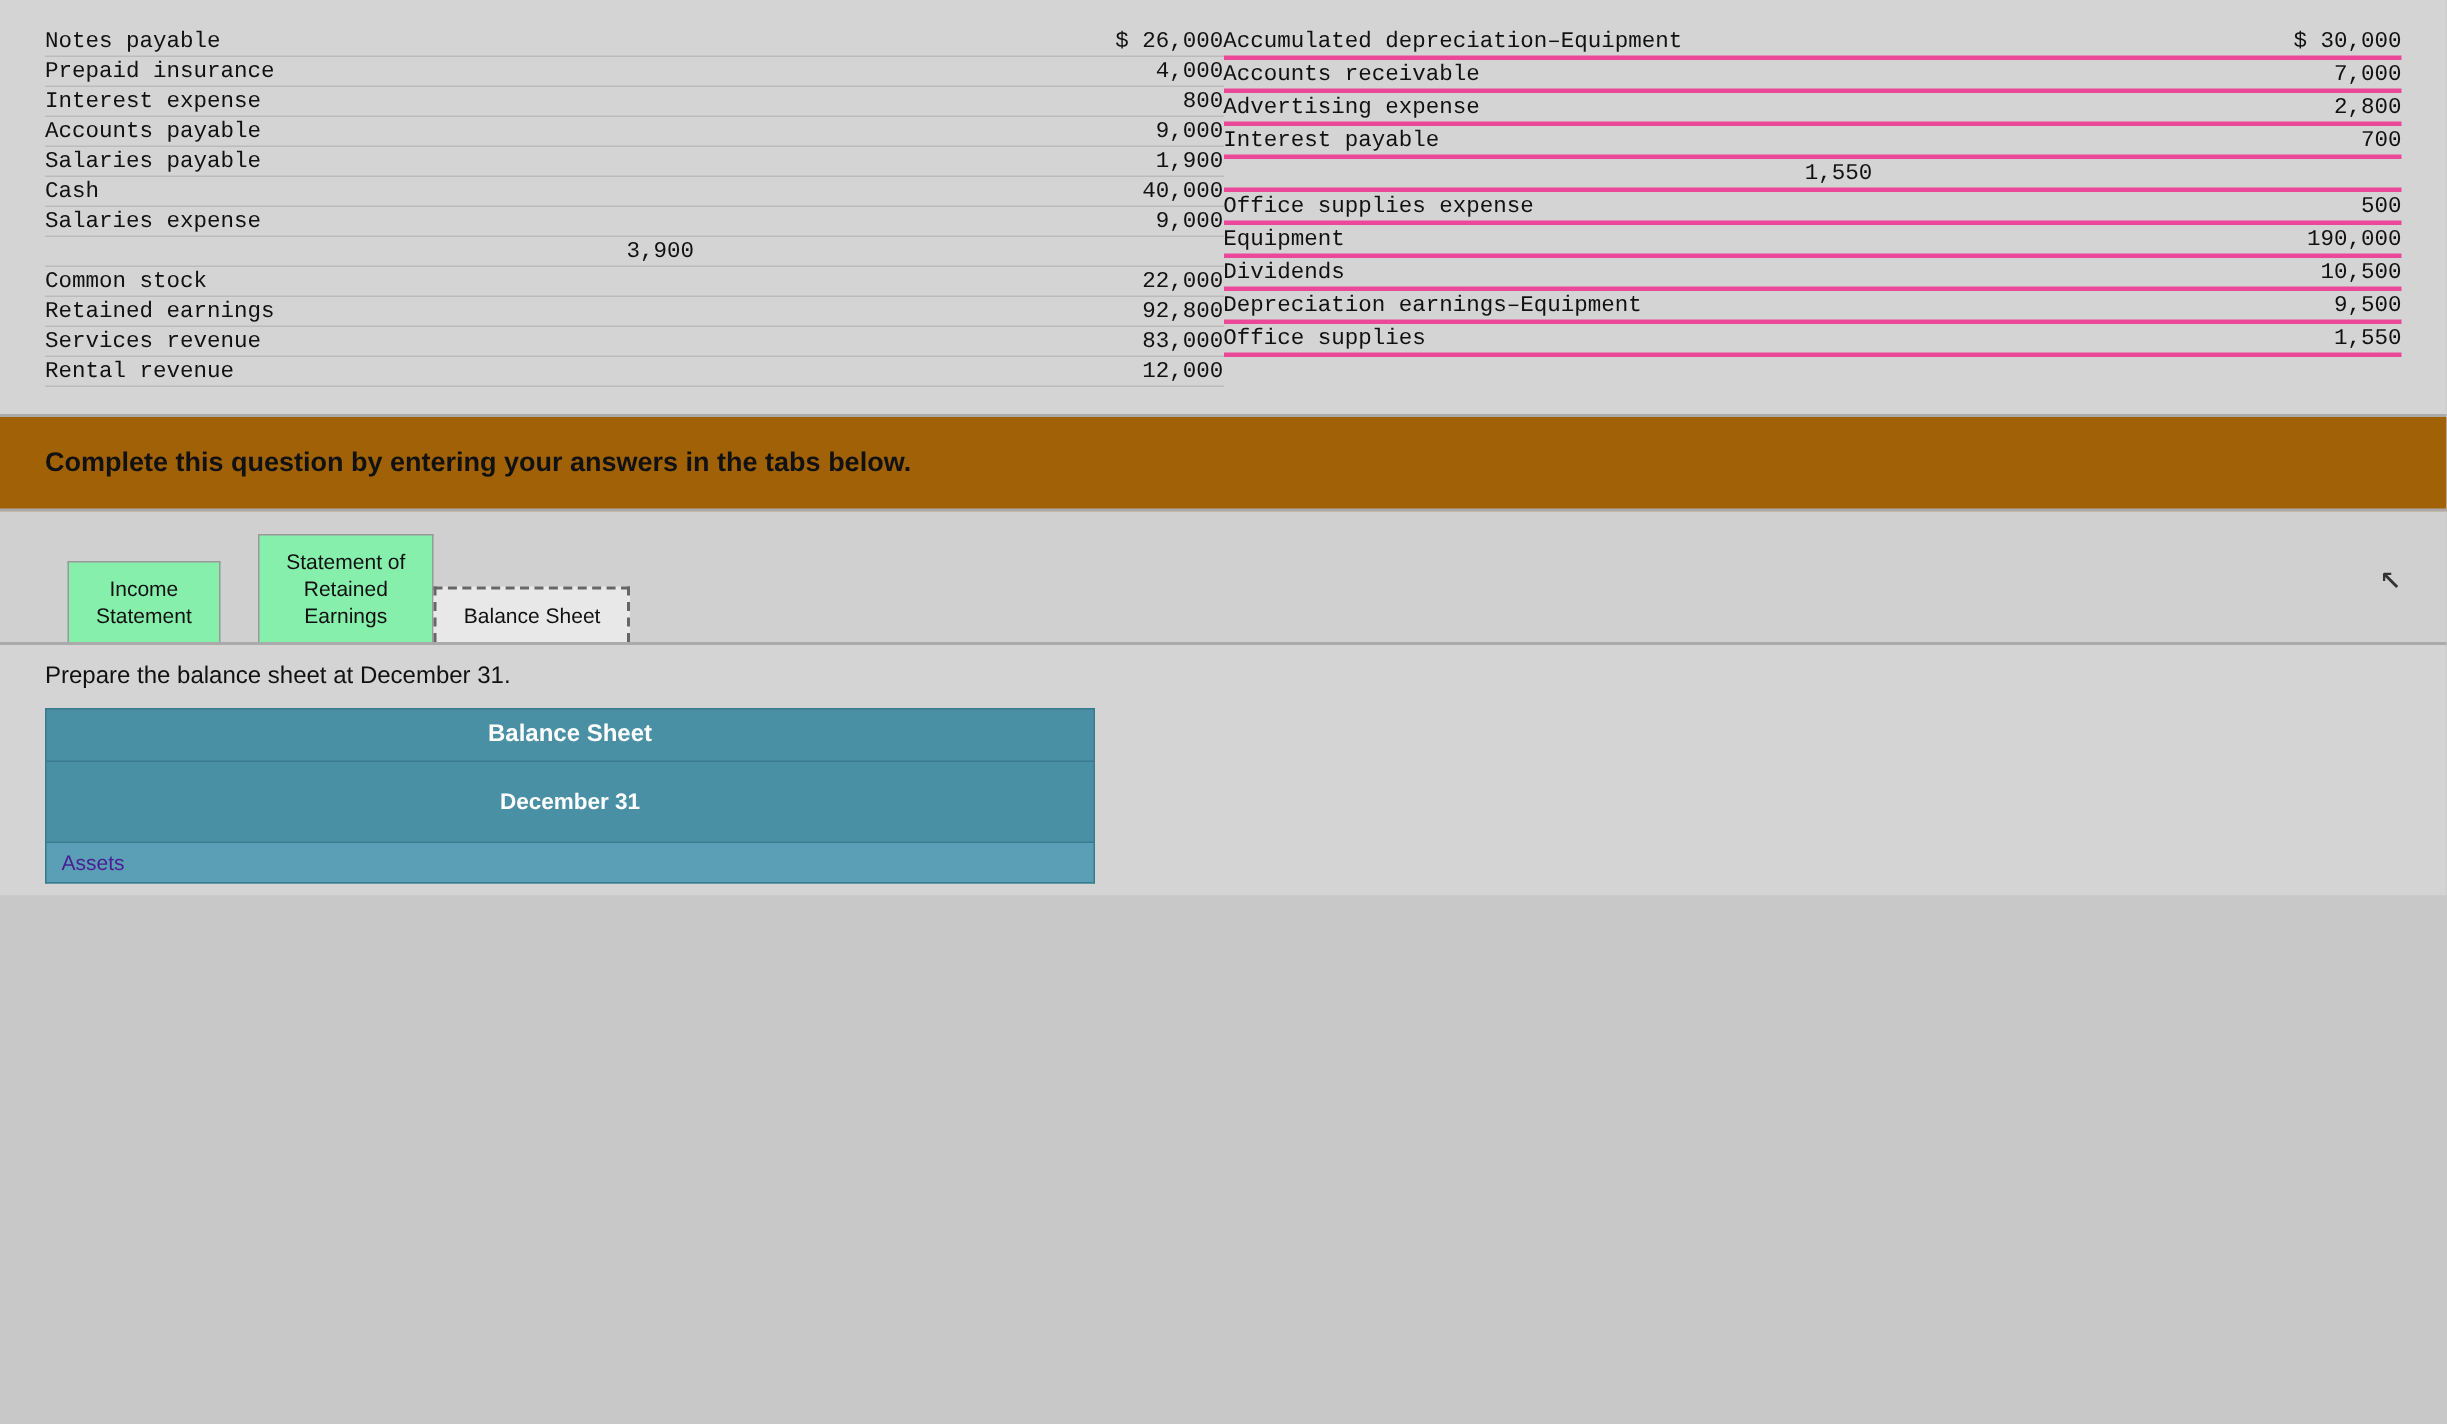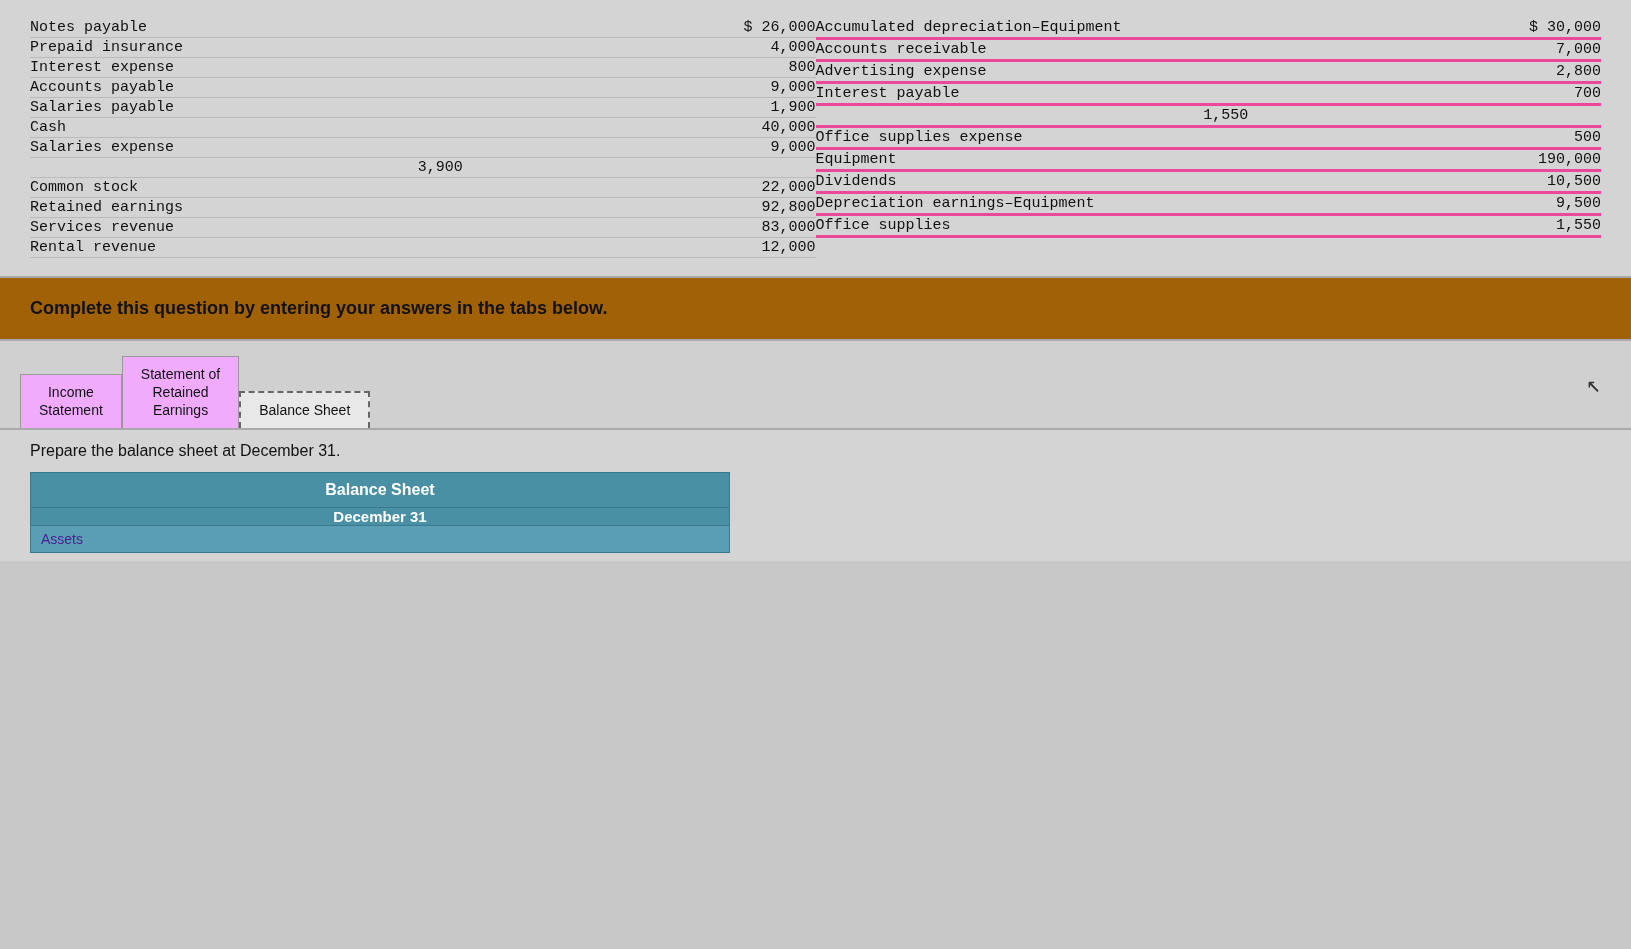--- a/index.html
+++ b/index.html
@@ -81,21 +81,22 @@
     }
 
     .tab.active {
       background: #e8e8e8;
       border: 2px dashed #666;
       border-bottom: none;
       font-weight: normal;
     }
 
     .tab:not(.active) {
-      background: #f0abfc;
+      background: #86efac;
+      margin-left: 25px;
     }
 
     .content-section {
       background: #d4d4d4;
       padding: 12px 30px 8px 30px;
     }
 
     .content-section p {
       font-family: Arial, sans-serif;
       font-size: 16px;
@@ -119,21 +120,21 @@
       border: 1px solid #3a7a8e;
     }
 
     .balance-sheet-table .sub-header-row td {
       background: #4a90a4;
       color: white;
       font-family: Arial, sans-serif;
       font-size: 15px;
       font-weight: bold;
       text-align: center;
-      padding: 0 10px;
+      padding: 18px 10px;
       border: 1px solid #3a7a8e;
     }
 
     .balance-sheet-table .assets-row td {
       background: #5a9fb5;
       color: #4c1d95;
       font-family: Arial, sans-serif;
       font-size: 14px;
       padding: 5px 10px;
       border: 1px solid #3a7a8e;

